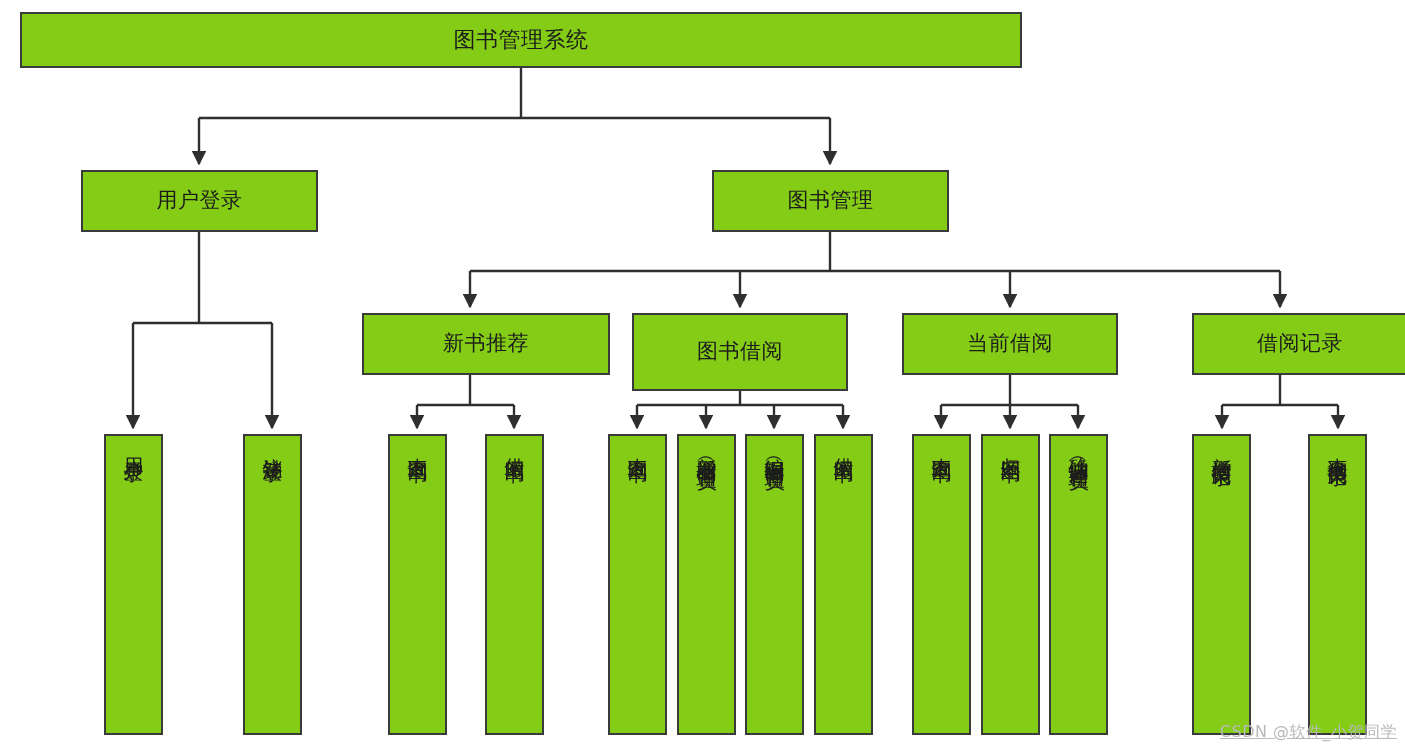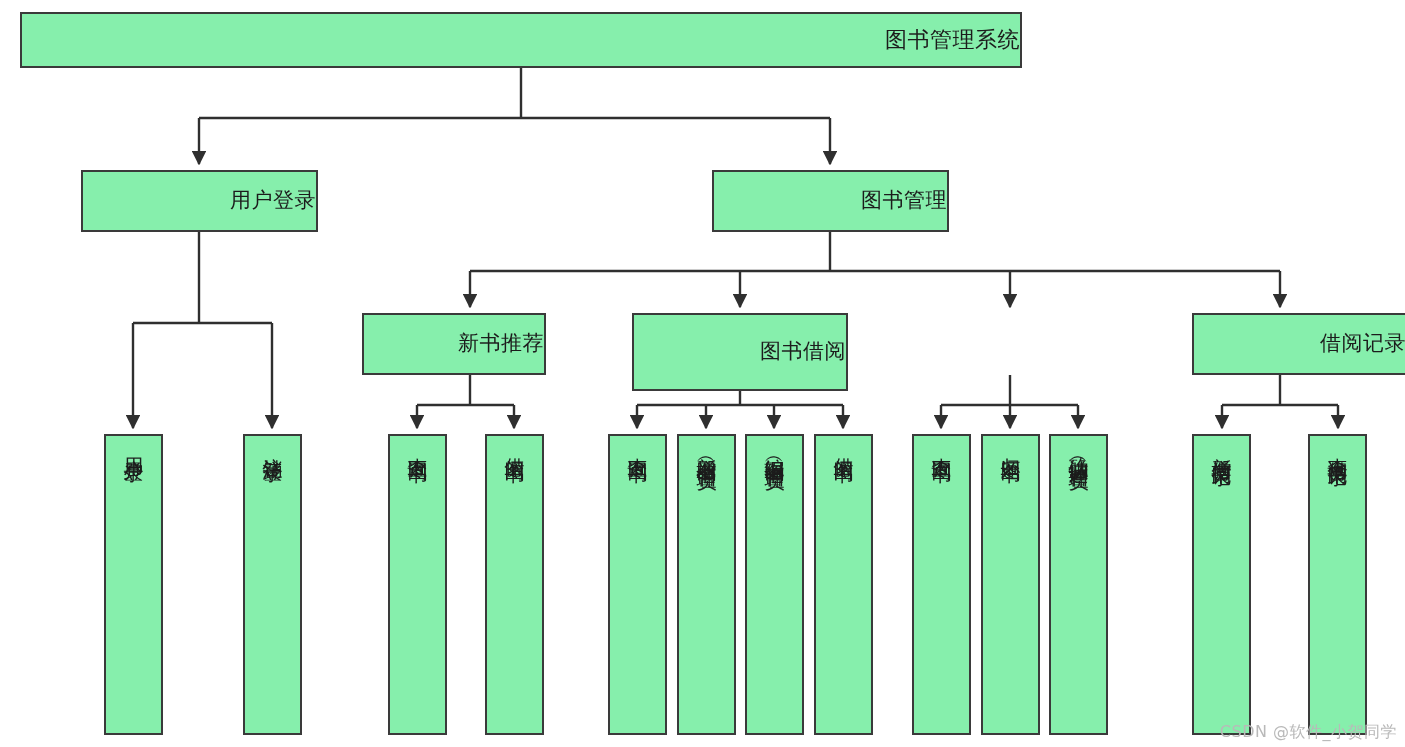--- a/index.html
+++ b/index.html
@@ -22,25 +22,25 @@
     position: absolute;
     left: 0;
     top: 0;
     width: 1405px;
     height: 747px;
     pointer-events: none;
   }
   .node {
     position: absolute;
     box-sizing: border-box;
-    background: #86efac;
+    background: #84cc16;
     border: 2px solid #3a3a3a;
     display: flex;
     align-items: center;
-    justify-content: flex-end;
+    justify-content: center;
     color: #1c1c1c;
     z-index: 2;
   }
   .node .label {
     display: block;
     text-align: center;
     line-height: 1.12;
     letter-spacing: 0.5px;
   }
   
@@ -67,20 +67,21 @@
   .watermark {
     position: absolute;
     right: 8px;
     bottom: 4px;
     font-size: 16px;
     color: #b9b9b9;
     letter-spacing: 0.5px;
     white-space: nowrap;
     z-index: 5;
     font-family: "DejaVu Sans", "Liberation Sans", sans-serif;
+    text-decoration: underline;
   }
 </style>
 </head>
 <body>
 
 <div id="canvas">
 
   <svg id="edges" viewBox="0 0 1405 747" width="1405" height="747" xmlns="http://www.w3.org/2000/svg">
     <defs>
       <marker id="arrow" viewBox="0 0 10 10" refX="9" refY="5" markerWidth="6" markerHeight="6" orient="auto-start-reverse">
@@ -136,26 +137,29 @@
     <span class="label">图书管理系统</span>
   </div>
 
   <div class="node horiz" style="left:81px; top:170px; width:237px; height:62px;">
     <span class="label">用户登录</span>
   </div>
   <div class="node horiz" style="left:712px; top:170px; width:237px; height:62px;">
     <span class="label">图书管理</span>
   </div>
 
-  <div class="node horiz" style="left:362px; top:313px; width:184px; height:62px;">
+  <div class="node horiz" style="left:362px; top:313px; width:248px; height:62px;">
     <span class="label">新书推荐</span>
   </div>
   <div class="node horiz" style="left:632px; top:313px; width:216px; height:78px;">
     <span class="label">图书借阅</span>
   </div>
+  <div class="node horiz" style="left:902px; top:313px; width:216px; height:62px;">
+    <span class="label">当前借阅</span>
+  </div>
   <div class="node horiz" style="left:1192px; top:313px; width:216px; height:62px;">
     <span class="label">借阅记录</span>
   </div>
 
   <div class="node vert" style="left:104px; top:434px; width:59px; height:301px;">
     <span class="label">用户登录</span>
   </div>
   <div class="node vert" style="left:243px; top:434px; width:59px; height:301px;">
     <span class="label">注销登录</span>
   </div>

